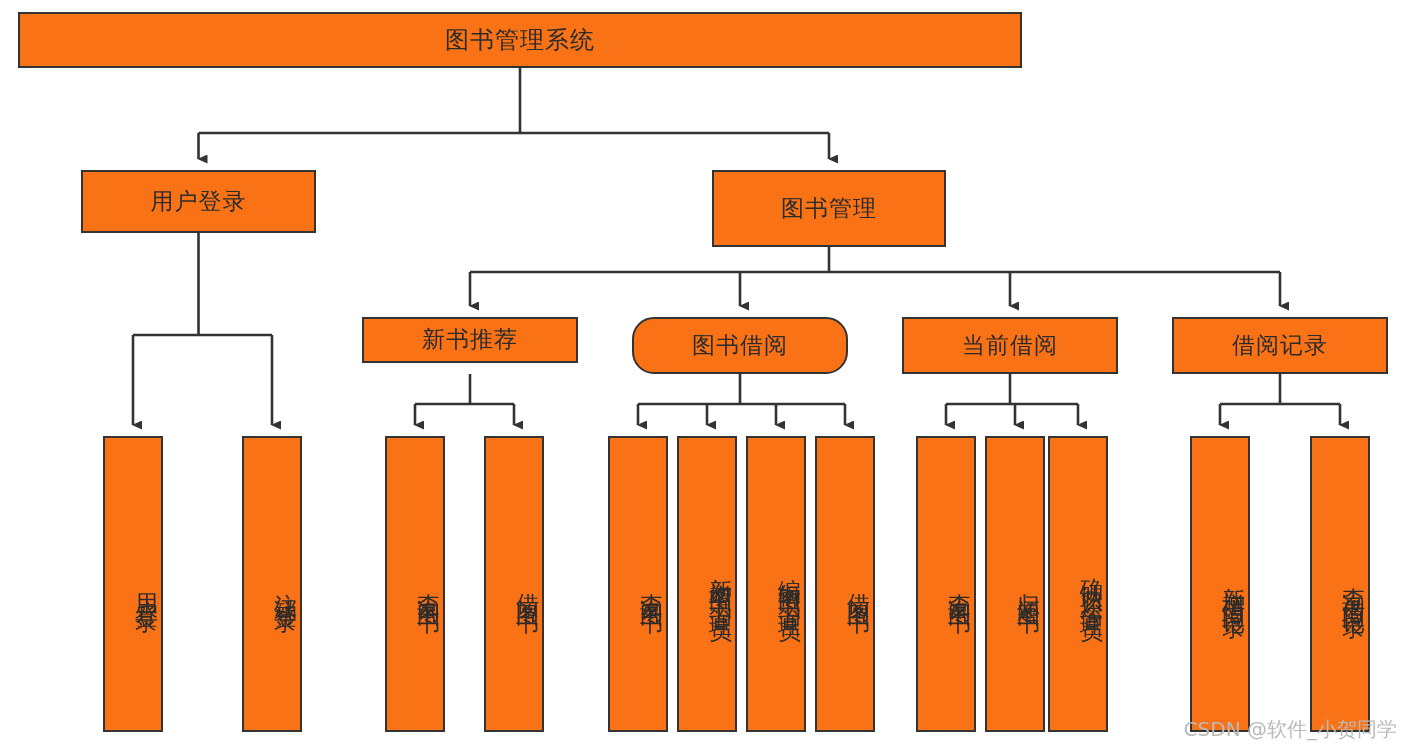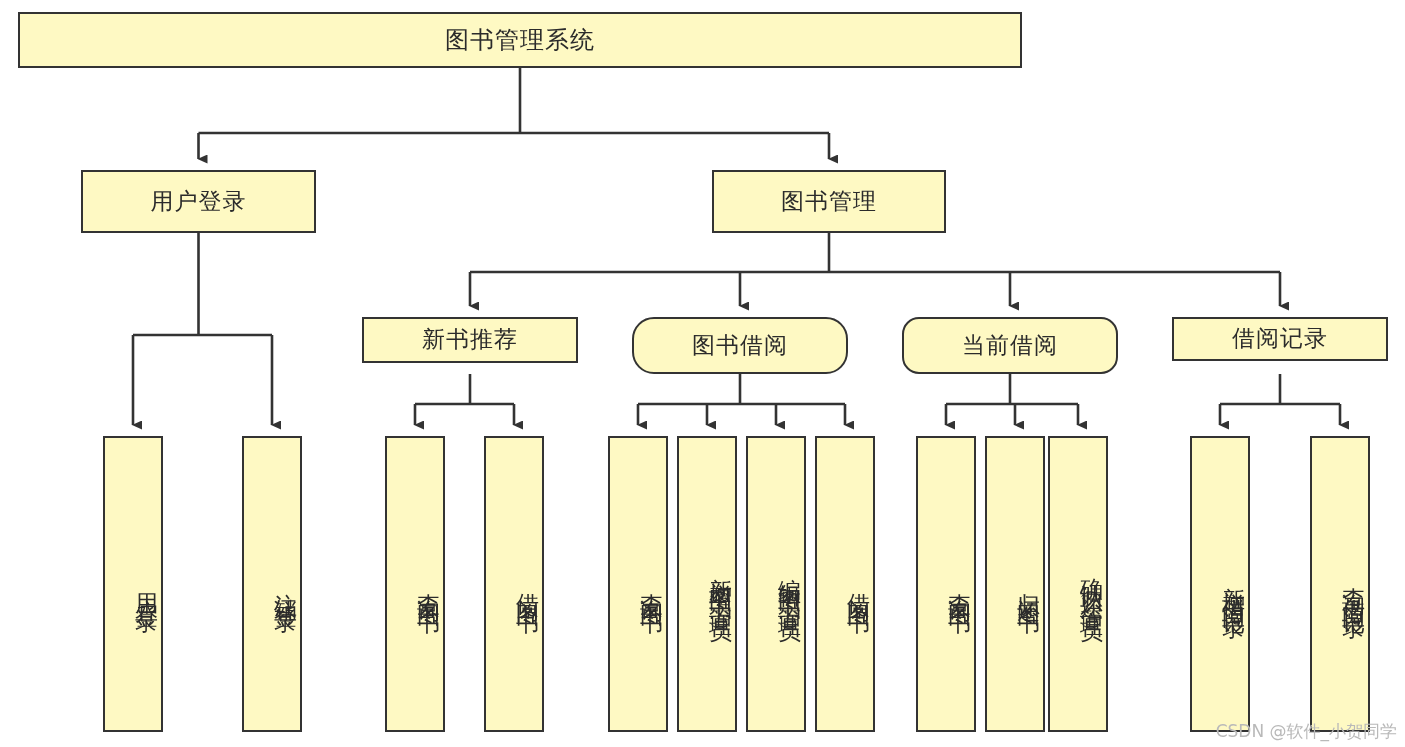--- a/index.html
+++ b/index.html
@@ -23,21 +23,21 @@
     left: 0;
     top: 0;
     width: 1405px;
     height: 747px;
     pointer-events: none;
   }
   .node {
     position: absolute;
     box-sizing: border-box;
     border: 2px solid #333333;
-    background: #fef9c3;
+    background: #f97316;
     display: flex;
     align-items: center;
     justify-content: center;
     color: #2b2b2b;
   }
   .node-h {
     font-size: 23px;
     letter-spacing: 1px;
     line-height: 1.2;
   }
@@ -56,21 +56,21 @@
   }
   .node-v > span {
     writing-mode: vertical-rl;
     text-orientation: upright;
     display: block;
   }
   .watermark {
     position: absolute;
     right: 8px;
     bottom: 4px;
-    font-size: 17px;
+    font-size: 20px;
     color: #b9b9b9;
     white-space: nowrap;
     user-select: none;
   }
 </style>
 </head>
 <body>
 
 <div id="diagram-root">
 
@@ -117,39 +117,39 @@
       </g>
   </svg>
 
   <div id="nodes">
       <div class="node node-h node-root" style="left: 18px; top: 12px; width: 1004px; height: 56px;">
         <span>图书管理系统</span>
       </div>
       <div class="node node-h" style="left: 81px; top: 170px; width: 235px; height: 63px;">
         <span>用户登录</span>
       </div>
-      <div class="node node-h" style="left: 712px; top: 170px; width: 234px; height: 63px; text-align: center;">
+      <div class="node node-h" style="left: 712px; top: 170px; width: 234px; height: 77px; text-align: center;">
         <span>图书管理</span>
       </div>
       <div class="node node-v" style="left: 103px; top: 436px; width: 60px; height: 296px;">
         <span>用户登录</span>
       </div>
       <div class="node node-v" style="left: 242px; top: 436px; width: 60px; height: 296px;">
         <span>注销登录</span>
       </div>
       <div class="node node-h" style="left: 362px; top: 317px; width: 216px; height: 46px;">
         <span>新书推荐</span>
       </div>
       <div class="node node-h" style="left: 632px; top: 317px; width: 216px; height: 57px; border-radius: 22px;">
         <span>图书借阅</span>
       </div>
-      <div class="node node-h" style="left: 902px; top: 317px; width: 216px; height: 57px; border-radius: 17px;">
+      <div class="node node-h" style="left: 902px; top: 317px; width: 216px; height: 57px;">
         <span>当前借阅</span>
       </div>
-      <div class="node node-h" style="left: 1172px; top: 317px; width: 216px; height: 44px;">
+      <div class="node node-h" style="left: 1172px; top: 317px; width: 216px; height: 57px;">
         <span>借阅记录</span>
       </div>
       <div class="node node-v" style="left: 385px; top: 436px; width: 60px; height: 296px;">
         <span>查询图书</span>
       </div>
       <div class="node node-v" style="left: 484px; top: 436px; width: 60px; height: 296px;">
         <span>借阅图书</span>
       </div>
       <div class="node node-v" style="left: 608px; top: 436px; width: 60px; height: 296px;">
         <span>查询图书</span>

